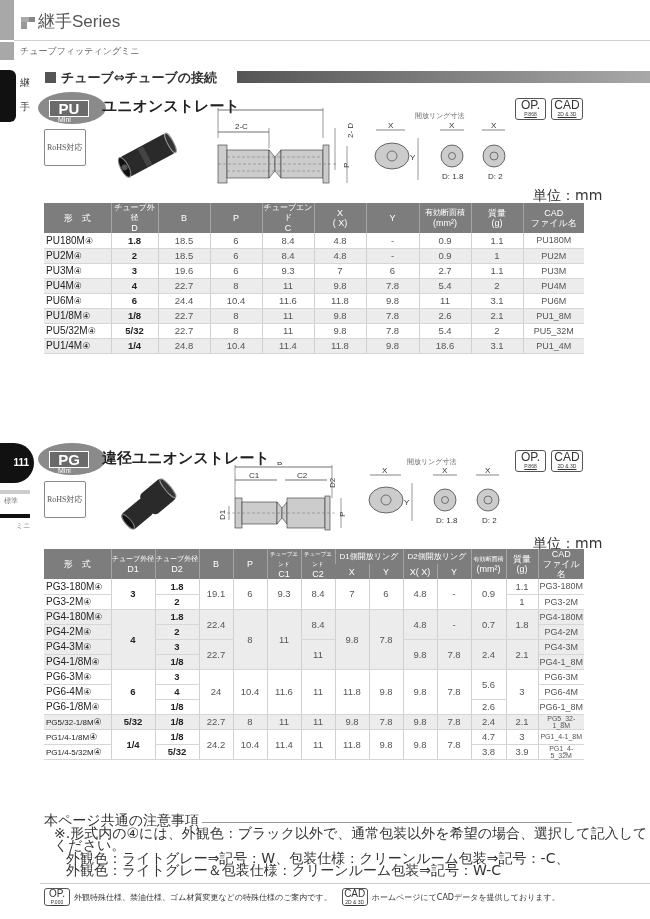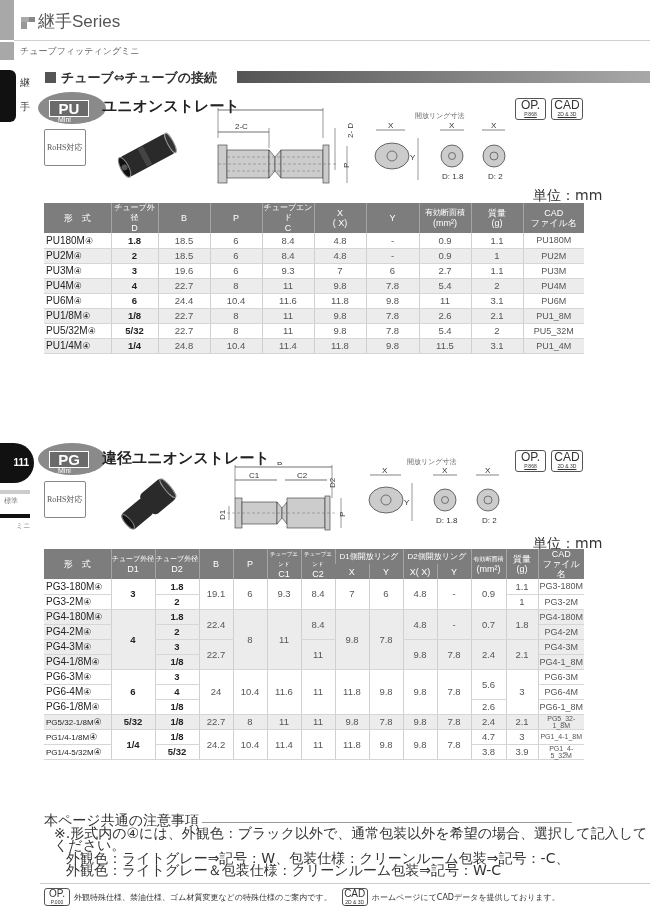--- a/index.html
+++ b/index.html
@@ -284,21 +284,21 @@
         <td class="cad"><span>PU5_32M</span></td>
       </tr>
       <tr class="alt">
         <td class="model"><span>PU1/4M</span><span class="circ">④</span></td>
         <td class="d"><span>1/4</span></td>
         <td><span>24.8</span></td>
         <td><span>10.4</span></td>
         <td><span>11.4</span></td>
         <td><span>11.8</span></td>
         <td><span>9.8</span></td>
-        <td><span>11.5</span></td>
+        <td><span>18.6</span></td>
         <td><span>3.1</span></td>
         <td class="cad"><span>PU1_4M</span></td>
       </tr>
     </tbody>
 </table>
 
 <div class="abs page-tab">111</div>
 <div class="abs cat-bar-std"></div>
 <div class="abs cat-lbl" style="left:4px; top:496px;">標準</div>
 <div class="abs cat-bar-mini"></div>

